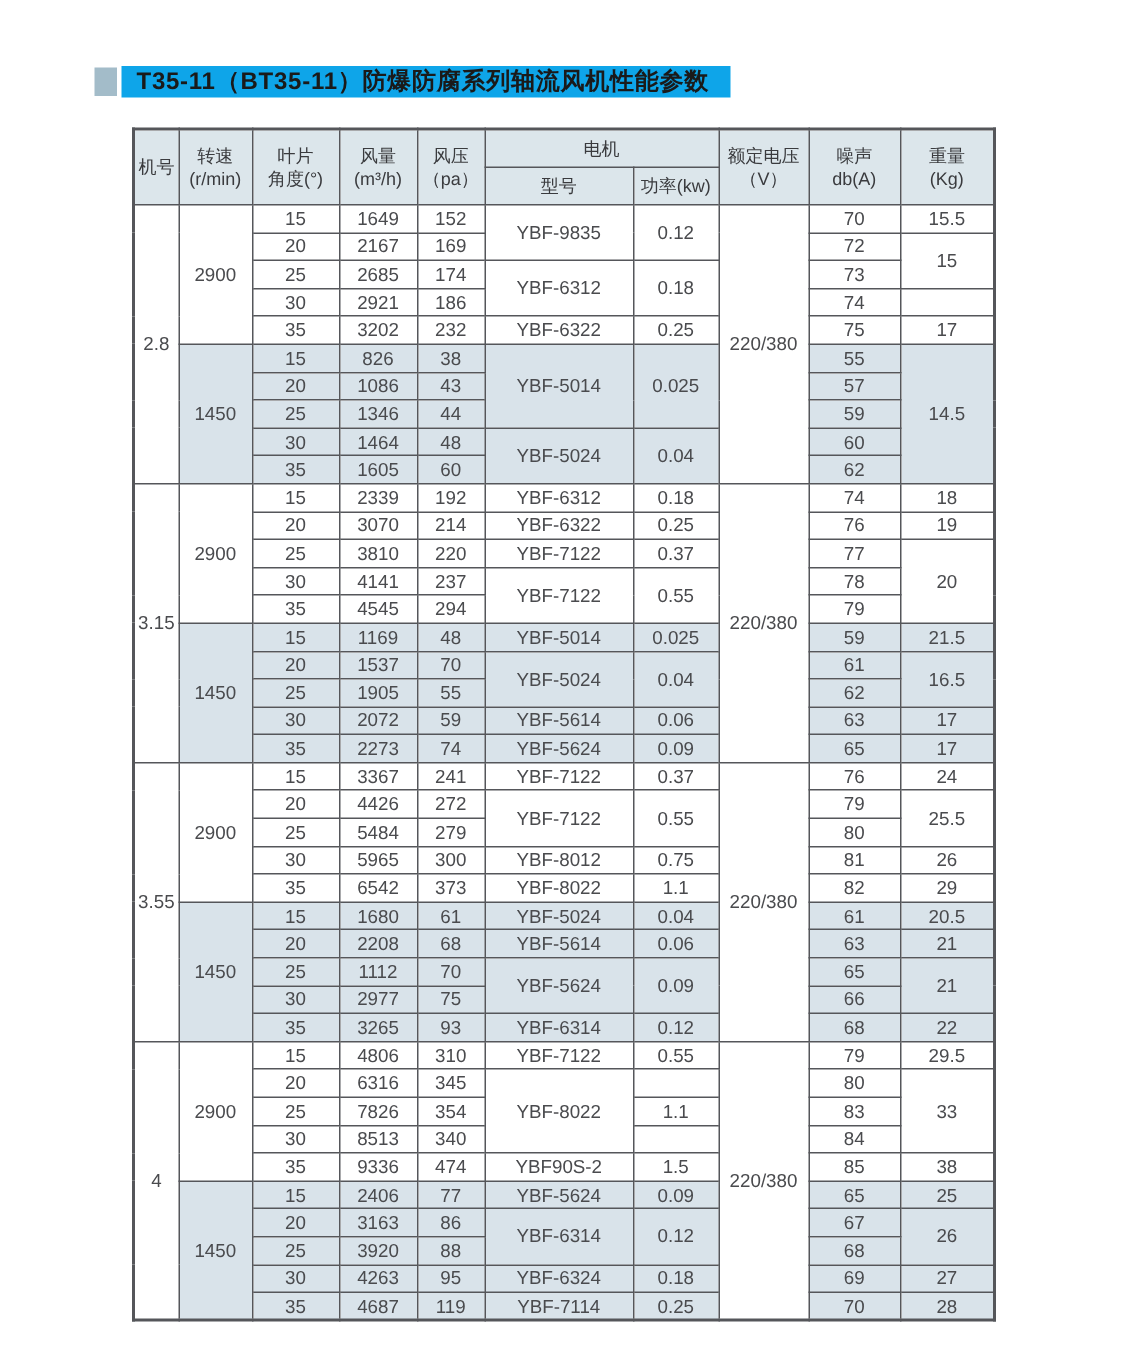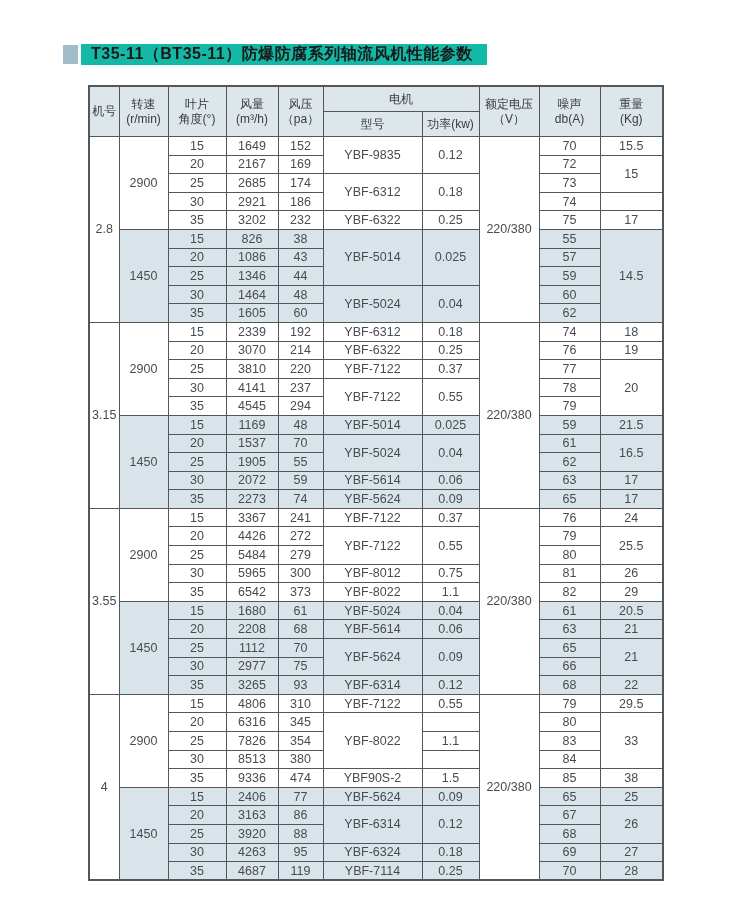--- a/index.html
+++ b/index.html
@@ -1,21 +1,21 @@
 <!DOCTYPE html>
 <html><head>
 <meta charset="utf-8">
 <style>
   html,body{margin:0;padding:0;background:#ffffff;}
   #page{position:relative;width:750px;height:902px;background:#ffffff;overflow:hidden;
         font-family:"Liberation Sans","DejaVu Sans",sans-serif;color:#3f4043;}
   
   #title-row{position:absolute;left:63px;top:43px;height:22px;display:flex;align-items:center;}
   #title-square{width:15px;height:19px;background:#a3bcc9;margin-right:3px;}
-  #title-strip{background:#14b8a6;height:21px;display:flex;align-items:center;
+  #title-strip{background:#0ea5e9;height:21px;display:flex;align-items:center;
                padding:0 14px 0 10px;}
   #title-text{font-size:16px;font-weight:bold;color:#1a1a1a;letter-spacing:0.5px;white-space:nowrap;}
   
   #spec-table{position:absolute;left:88px;top:85px;border-collapse:collapse;table-layout:fixed;
               width:574px;}
   #spec-table td,#spec-table th{border:1px solid #55565a;text-align:center;vertical-align:middle;
               padding:0;font-weight:normal;overflow:hidden;}
   #spec-table{border:2px solid #55565a;}
   #spec-table thead td{background:#dce6eb;font-size:12px;line-height:1.25;white-space:pre-line;height:24px;color:#3a3b3e;}
   #spec-table tbody td{font-size:12.5px;background:#ffffff;color:#4a4b4e;}
@@ -350,21 +350,21 @@
         <tr>
           <td>25</td>
           <td>7826</td>
           <td>354</td>
           <td>1.1</td>
           <td>83</td>
         </tr>
         <tr>
           <td>30</td>
           <td>8513</td>
-          <td>380</td>
+          <td>340</td>
           <td></td>
           <td>84</td>
         </tr>
         <tr>
           <td>35</td>
           <td>9336</td>
           <td>474</td>
           <td>YBF90S-2</td>
           <td>1.5</td>
           <td>85</td>

